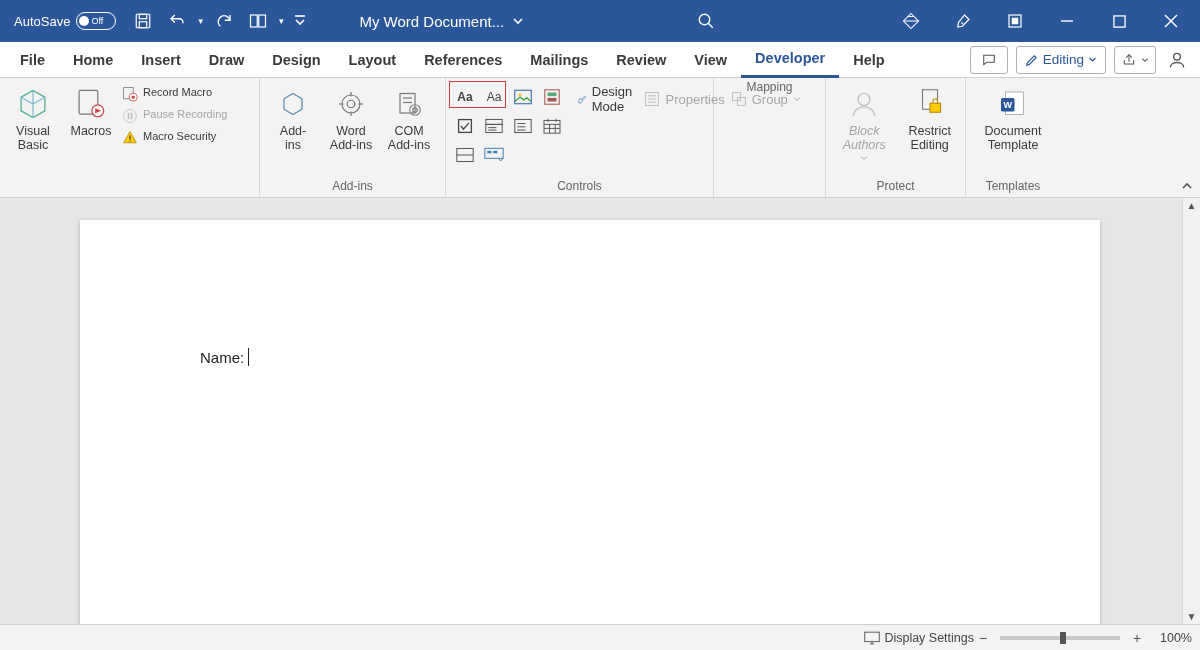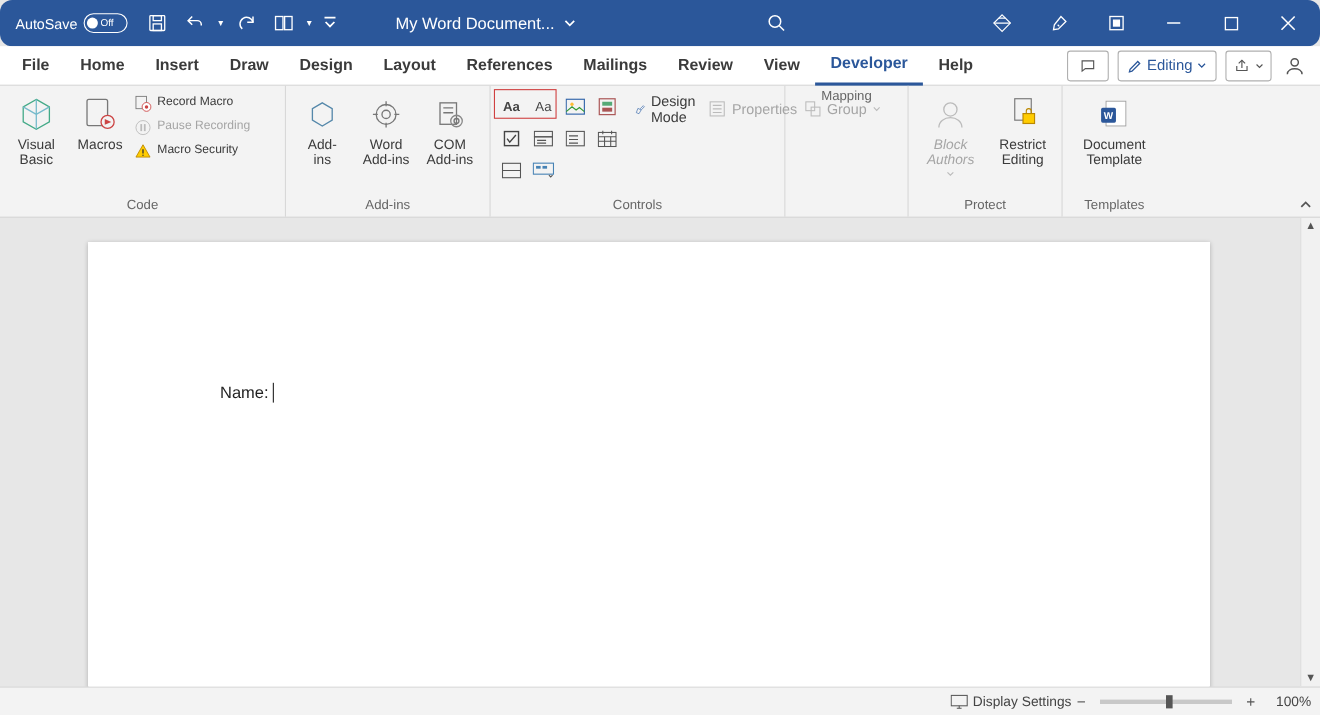--- a/index.html
+++ b/index.html
@@ -1,19 +1,19 @@
 <!DOCTYPE html>
 <html><head>
 <meta charset="utf-8">
 <style>
   * { margin: 0; padding: 0; box-sizing: border-box; font-family: "Segoe UI", Arial, sans-serif; }
   body { width: 1200px; height: 650px; overflow: hidden; background: #e7e7e7; display: flex; flex-direction: column; }
 
   
-  .titlebar { background: #2B579A; color: #fff; height: 42px; display: flex; align-items: center; padding: 0 6px; border-radius: 11px; }
+  .titlebar { background: #2B579A; color: #fff; height: 42px; display: flex; align-items: center; padding: 0 6px; }
   .autosave { display: flex; align-items: center; gap: 6px; font-size: 13px; margin-left: 8px; }
   .autosave-toggle { width: 40px; height: 18px; border: 1px solid #fff; border-radius: 10px; display: flex; align-items: center; padding: 0 2px; font-size: 9px; color:#fff; gap:2px;}
   .autosave-toggle .knob { width: 10px; height: 10px; background: #fff; border-radius: 50%; }
   .qat { display: flex; align-items: center; gap: 8px; margin-left: 14px; }
   .qat-icn { width: 26px; height: 26px; display:flex; align-items:center; justify-content:center; color:#fff; cursor:pointer; }
   .docname { flex: 0 0 auto; margin-left: 50px; display:flex; align-items:center; gap:8px; font-size:15px; }
   .search-area { flex:1; display:flex; justify-content:center; }
   .search-icn { width:26px; height:26px; display:flex; align-items:center; justify-content:center; cursor:pointer;}
   .titlectrls { display:flex; align-items:center; gap:6px; }
   .tc-btn { width:46px; height:42px; display:flex; align-items:center; justify-content:center; cursor:pointer;}
@@ -254,21 +254,20 @@
         <div class="inline-item">
           <svg width="16" height="16" viewBox="0 0 20 20">
               <path d="M10 2l8 14H2z" fill="#fc0" stroke="#b80"></path>
               <line x1="10" y1="7" x2="10" y2="12" stroke="#333" stroke-width="1.5"></line>
               <circle cx="10" cy="14" r="0.8" fill="#333"></circle>
             </svg>
           <span>Macro Security</span>
         </div>
       </div>
     </div>
-    <div class="rgroup-label">Code</div>
   </div>
 
   <div class="rgroup" style="width:186px;">
     <div class="rgroup-body">
       <div class="big-btn">
         <div class="ic">
             <svg width="30" height="30" viewBox="0 0 40 40" fill="none" stroke="#58a" stroke-width="1.6">
               <path d="M20 6l12 7v14l-12 7-12-7V13z"></path>
             </svg>
           </div>

